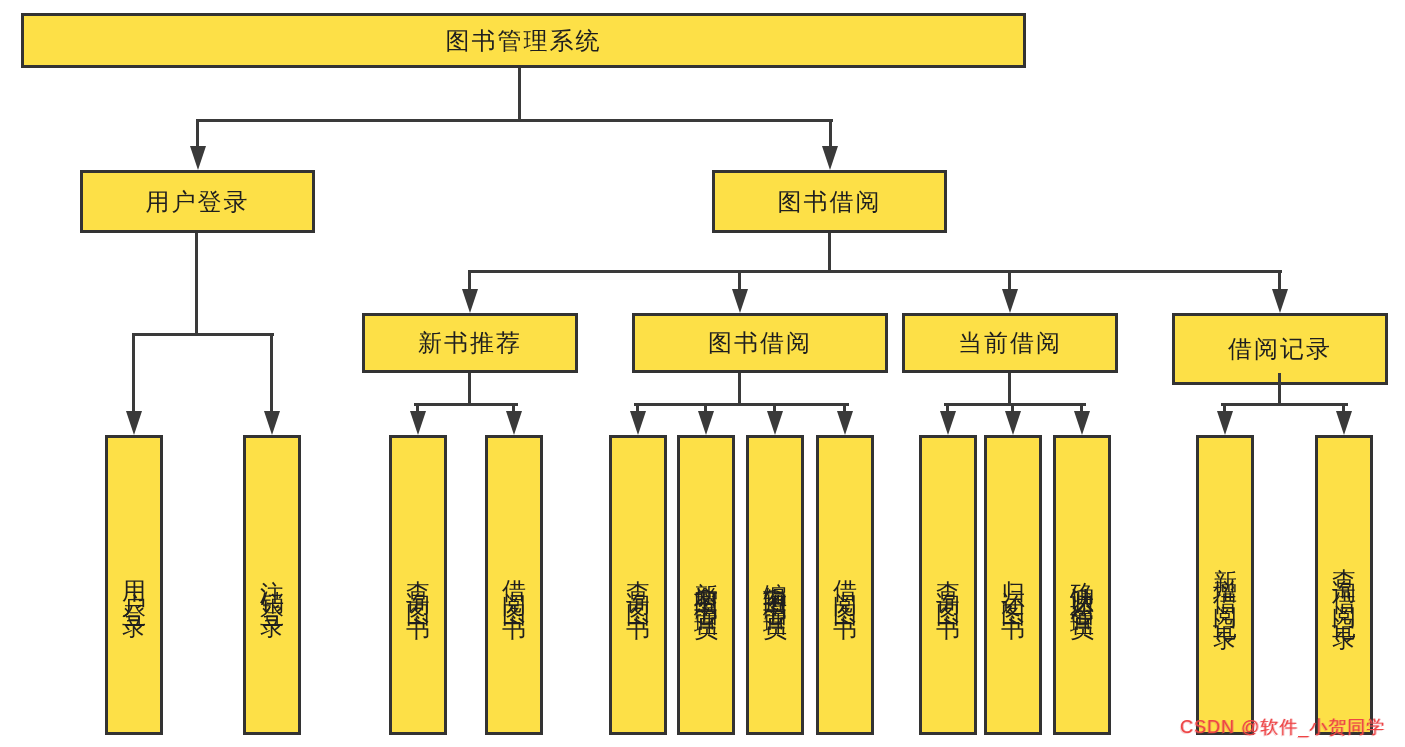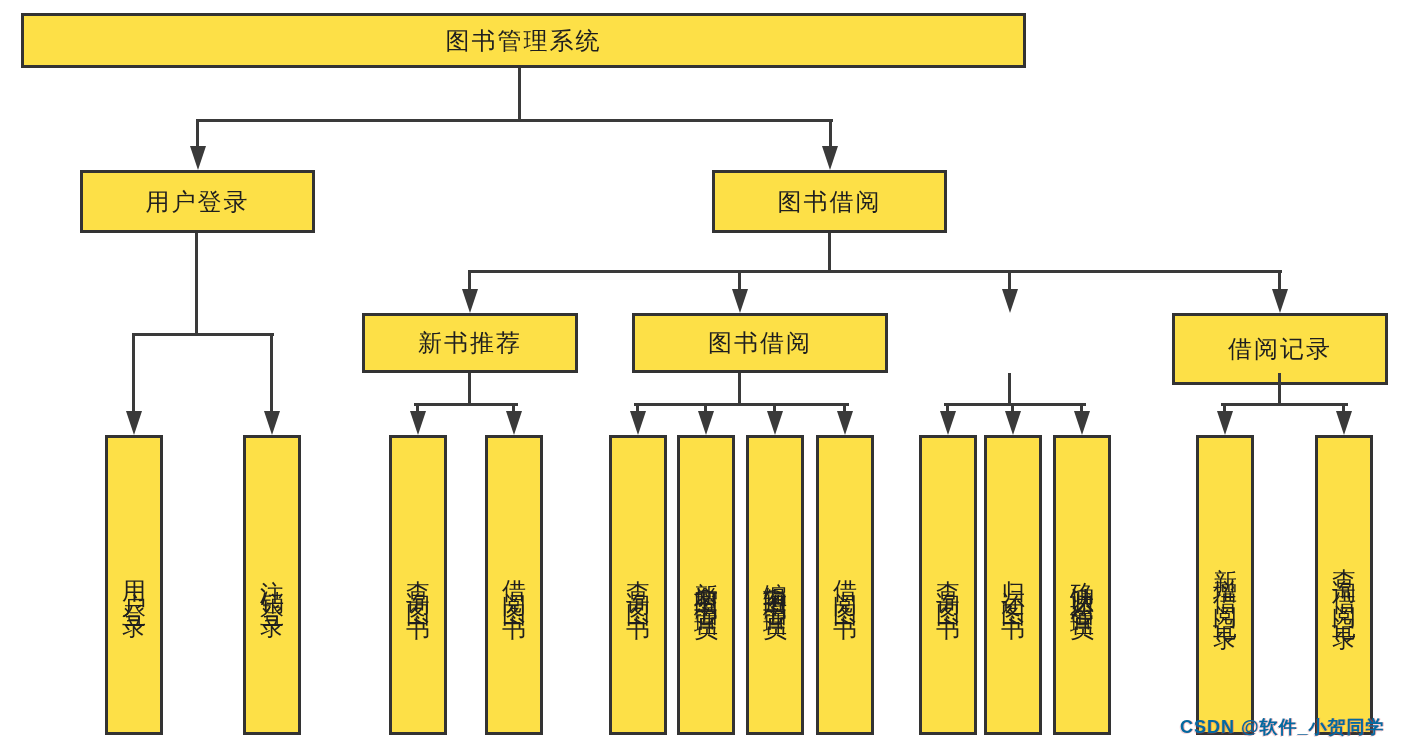--- a/index.html
+++ b/index.html
@@ -18,24 +18,23 @@
     font-size:24px;letter-spacing:12px;line-height:1;white-space:nowrap;
   }
   .v-text.long{letter-spacing:5px;}
   .line{position:absolute;background:#3a3a3a;}
   .arrow{
     position:absolute;width:0;height:0;
     border-left:8px solid transparent;border-right:8px solid transparent;
     border-top:24px solid #3a3a3a;
   }
   .watermark{
-    position:absolute;left:1180px;top:715px;font-size:18px;color:#0369a1;
+    position:absolute;left:1180px;top:715px;font-size:18px;color:#ef4444;
     letter-spacing:1px;white-space:nowrap;
     text-shadow:1px 0 0 rgba(224,85,97,0.45),-1px 1px 0 rgba(224,85,97,0.25);
-    font-weight:bold;
   }
 </style>
 </head>
 <body>
 
 <div id="canvas">
 
   <div class="box root" style="left:21px;top:13px;width:1005px;height:55px;">
     <span class="h-label">图书管理系统</span>
   </div>
@@ -70,20 +69,23 @@
   <div class="arrow" style="left:462px;top:289px;"></div>
   <div class="arrow" style="left:732px;top:289px;"></div>
   <div class="arrow" style="left:1002px;top:289px;"></div>
   <div class="arrow" style="left:1272px;top:289px;"></div>
 
   <div class="box" style="left:362px;top:313px;width:216px;height:60px;">
     <span class="h-label">新书推荐</span>
   </div>
   <div class="box" style="left:632px;top:313px;width:256px;height:60px;">
     <span class="h-label">图书借阅</span>
+  </div>
+  <div class="box" style="left:902px;top:313px;width:216px;height:60px;">
+    <span class="h-label">当前借阅</span>
   </div>
   <div class="box" style="left:1172px;top:313px;width:216px;height:72px;">
     <span class="h-label">借阅记录</span>
   </div>
 
   <div class="line" style="left:468px;top:373px;width:3px;height:33px;"></div>
   <div class="line" style="left:414px;top:403px;width:104px;height:3px;"></div>
   <div class="line" style="left:416px;top:403px;width:3px;height:10px;"></div>
   <div class="line" style="left:512px;top:403px;width:3px;height:10px;"></div>
   <div class="arrow" style="left:410px;top:411px;"></div>

